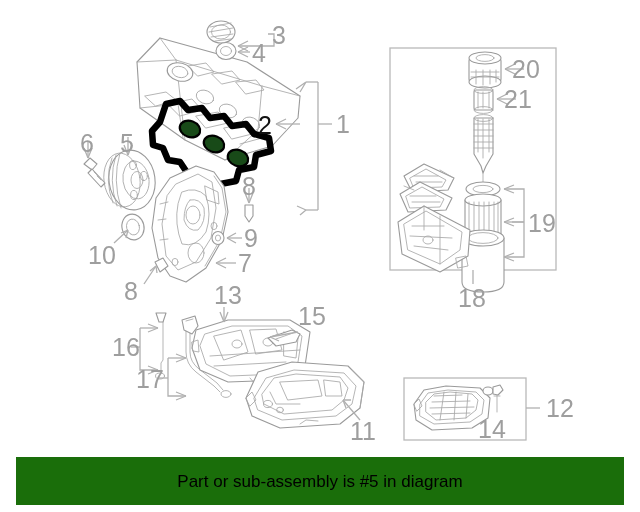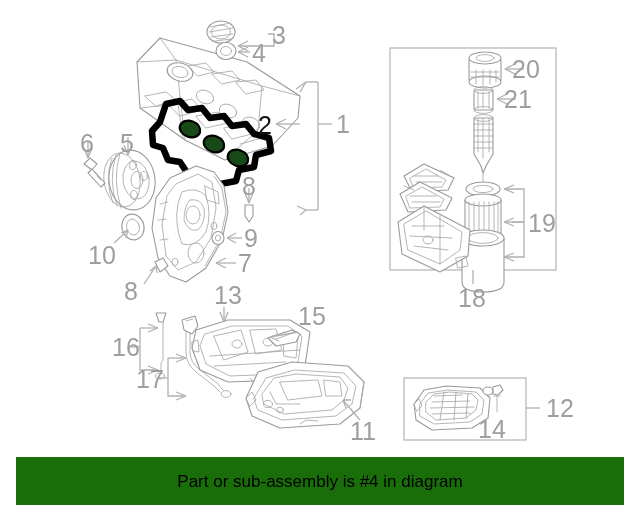--- a/index.html
+++ b/index.html
@@ -405,16 +405,16 @@
     <text class="lbl" x="112" y="356">16</text>
     <text class="lbl" x="136" y="388">17</text>
     <text class="lbl" x="458" y="307">18</text>
     <text class="lbl" x="528" y="232">19</text>
     <text class="lbl" x="512" y="78">20</text>
     <text class="lbl" x="504" y="108">21</text>
 
   </svg>
 
   <div id="banner">
-    <div class="bline">Part or sub-assembly is #4 in diagram</div>
+    <div class="bline">Part or sub-assembly is #5 in diagram</div>
   </div>
 
 </div>
 
 </body></html>

